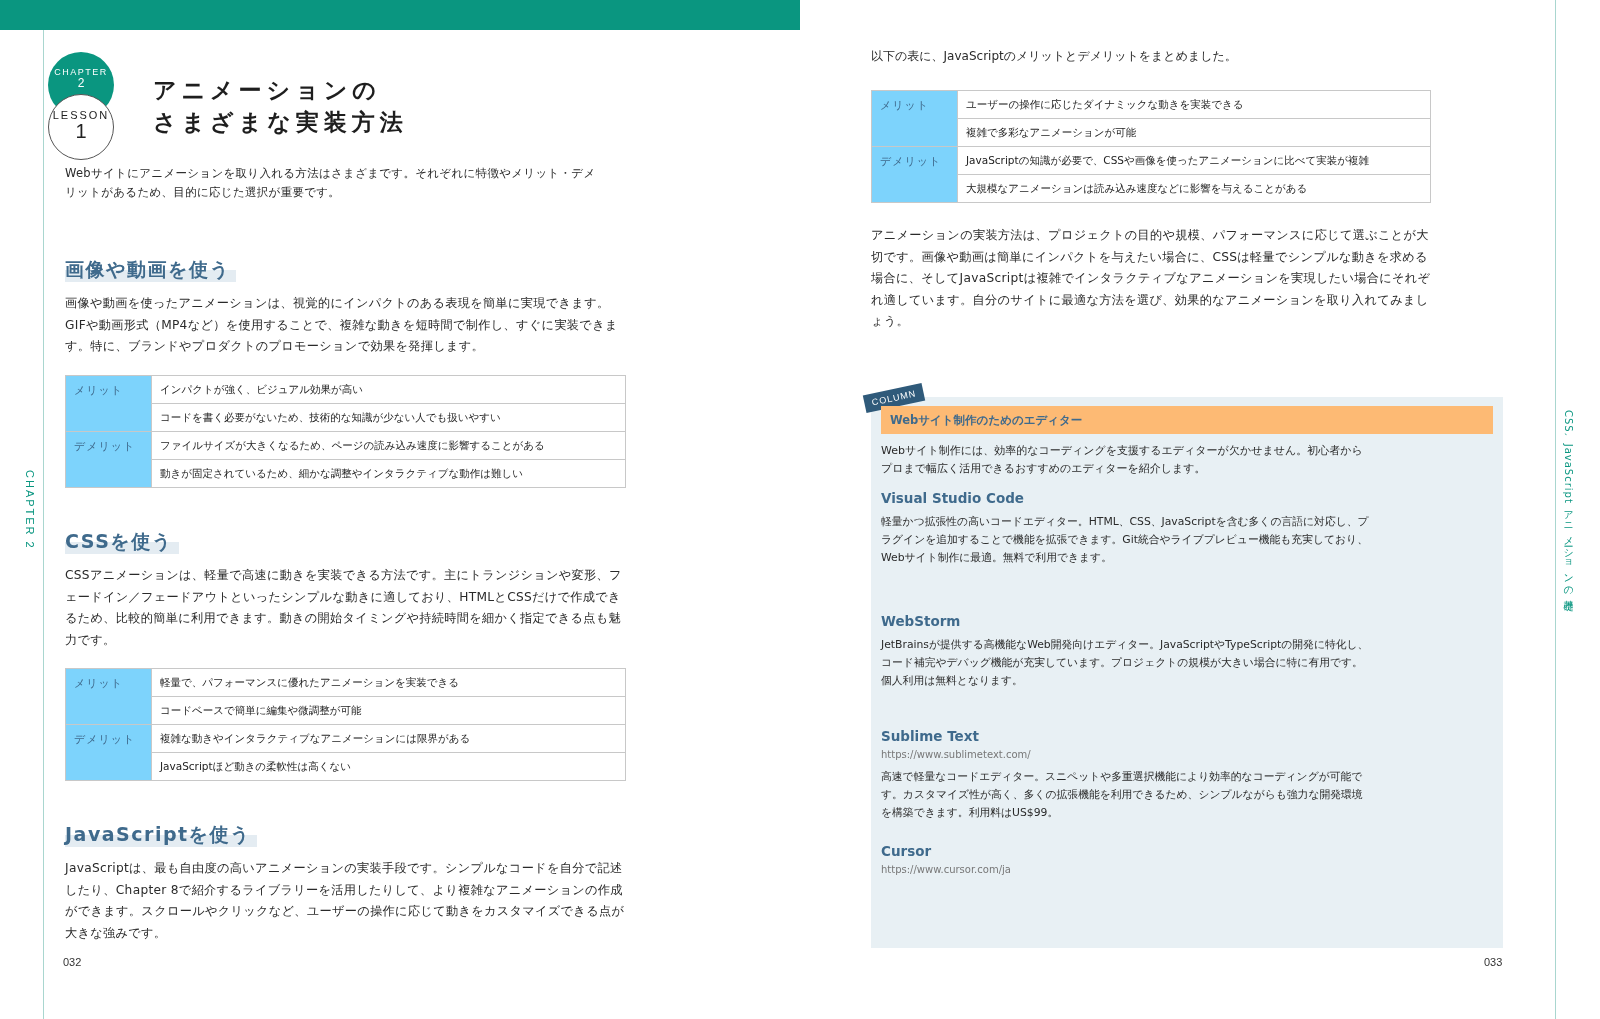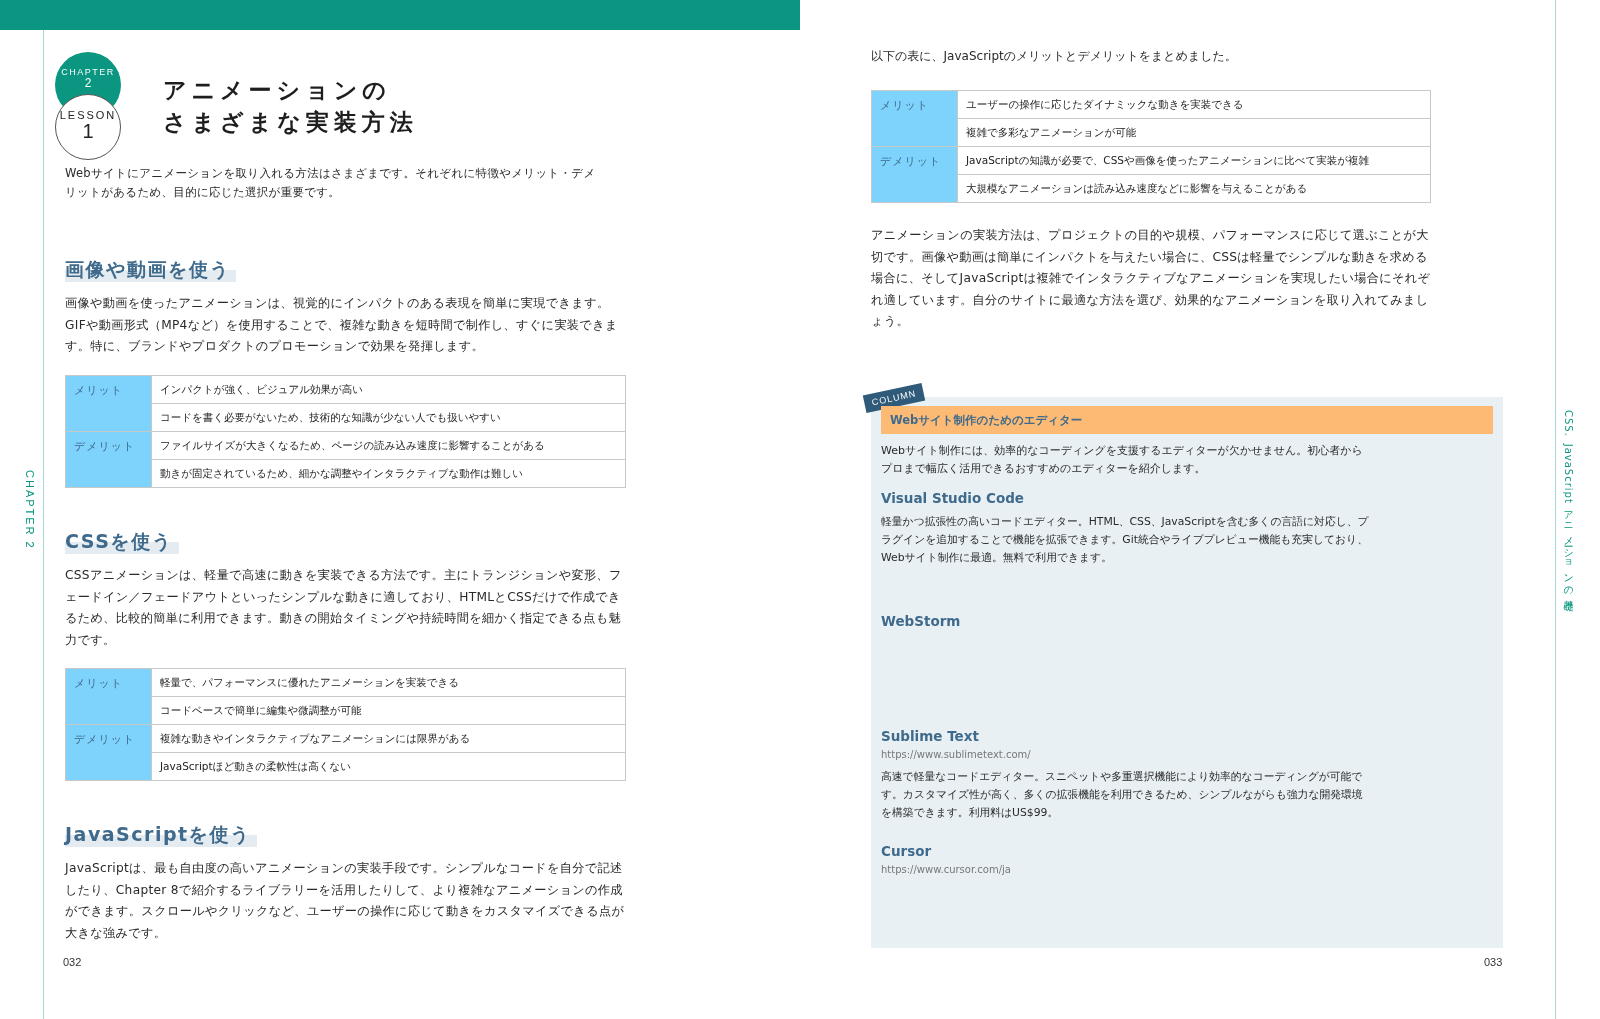--- a/index.html
+++ b/index.html
@@ -12,29 +12,29 @@
 
   .side-chapter {
     position: absolute; left: 24px; top: 470px; writing-mode: vertical-rl;
     font-family: "Liberation Sans", sans-serif; font-size: 11px; letter-spacing: 2px; color: #0a9680;
   }
   .side-title {
     position: absolute; left: 1561px; top: 410px; writing-mode: vertical-rl;
     font-size: 10px; letter-spacing: 1px; color: #0a9680;
   }
 
-  .badge { position: absolute; left: 55px; top: 52px; width: 66px; height: 110px; }
+  .badge { position: absolute; left: 48px; top: 52px; width: 66px; height: 110px; }
   .badge .c1 { position: absolute; left: 0; top: 0; width: 66px; height: 66px; border-radius: 50%; background: #0a9680; color: #fff; text-align: center; }
   .badge .c1 .t { display: block; font-family: "Liberation Sans", sans-serif; font-size: 9px; letter-spacing: 1.5px; margin-top: 15px; }
   .badge .c1 .n { display: block; font-family: "Liberation Sans", sans-serif; font-size: 12px; line-height: 12px; }
   .badge .c2 { position: absolute; left: 0; top: 42px; width: 66px; height: 66px; border-radius: 50%; background: #fff; border: 1px solid #555; text-align: center; color: #222; }
   .badge .c2 .t { display: block; font-family: "Liberation Sans", sans-serif; font-size: 11px; letter-spacing: 2px; margin-top: 14px; }
   .badge .c2 .n { display: block; font-family: "Liberation Sans", sans-serif; font-size: 20px; line-height: 20px; }
 
-  .lesson-title { position: absolute; left: 163px; top: 74px; font-size: 23px; line-height: 32px; letter-spacing: 5px; color: #1e1e1e; font-weight: bold; }
+  .lesson-title { position: absolute; left: 153px; top: 74px; font-size: 23px; line-height: 32px; letter-spacing: 5px; color: #1e1e1e; font-weight: bold; }
   .lesson-title span { display: block; }
 
   .body-text { font-size: 12.2px; line-height: 21.5px; color: #2a2a2a; letter-spacing: 0.3px; }
   .intro { position: absolute; left: 65px; top: 164px; width: 540px; font-size: 11.5px; line-height: 19px; }
 
   .sec-head { position: absolute; left: 65px; font-size: 19px; font-weight: bold; color: #3f6a8c; letter-spacing: 1.5px; padding: 0 6px 0 0; background: linear-gradient(to bottom, transparent 55%, #e4ecf2 55%); line-height: 26px; }
   .sec-body { position: absolute; left: 65px; width: 562px; }
 
   table.mt { position: absolute; border-collapse: collapse; font-size: 10.5px; color: #222; }
   table.mt td { border: 1px solid #c8c8c8; height: 28px; padding: 0 8px; vertical-align: middle; }
@@ -153,20 +153,21 @@
 <div class="column-tag">COLUMN</div>
 <div class="column-title">Webサイト制作のためのエディター</div>
 <p class="col-lead">Webサイト制作には、効率的なコーディングを支援するエディターが欠かせません。初心者からプロまで幅広く活用できるおすすめのエディターを紹介します。</p>
 
 <div class="editor" style="top:488px;">
   <div class="name">Visual Studio Code</div>
   <div class="desc">軽量かつ拡張性の高いコードエディター。HTML、CSS、JavaScriptを含む多くの言語に対応し、プラグインを追加することで機能を拡張できます。Git統合やライブプレビュー機能も充実しており、Webサイト制作に最適。無料で利用できます。</div>
 </div>
 <div class="editor" style="top:611px;">
   <div class="name">WebStorm</div>
+  <div class="desc">JetBrainsが提供する高機能なWeb開発向けエディター。JavaScriptやTypeScriptの開発に特化し、コード補完やデバッグ機能が充実しています。プロジェクトの規模が大きい場合に特に有用です。個人利用は無料となります。</div>
 </div>
 <div class="editor" style="top:726px;">
   <div class="name">Sublime Text</div>
   <div class="url">https://www.sublimetext.com/</div>
   <div class="desc">高速で軽量なコードエディター。スニペットや多重選択機能により効率的なコーディングが可能です。カスタマイズ性が高く、多くの拡張機能を利用できるため、シンプルながらも強力な開発環境を構築できます。利用料はUS$99。</div>
 </div>
 <div class="editor" style="top:841px;">
   <div class="name">Cursor</div>
   <div class="url">https://www.cursor.com/ja</div>
 </div>

